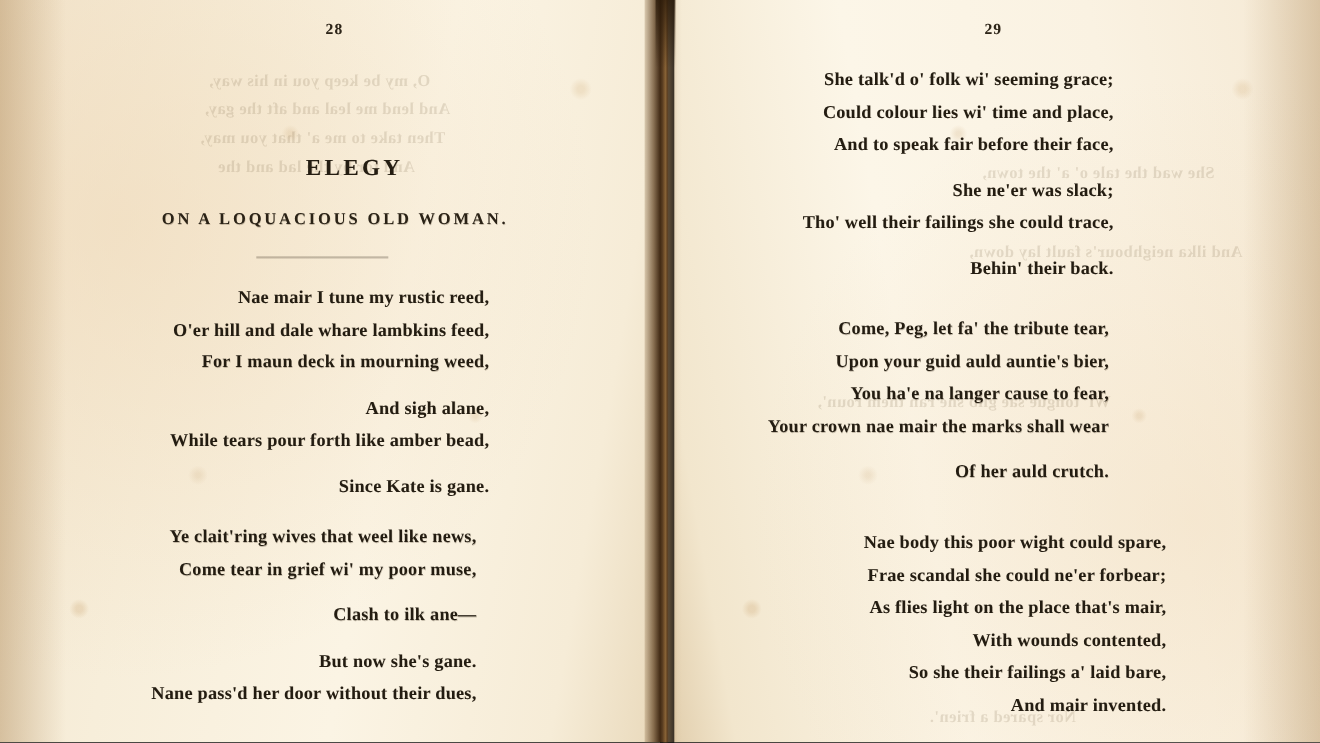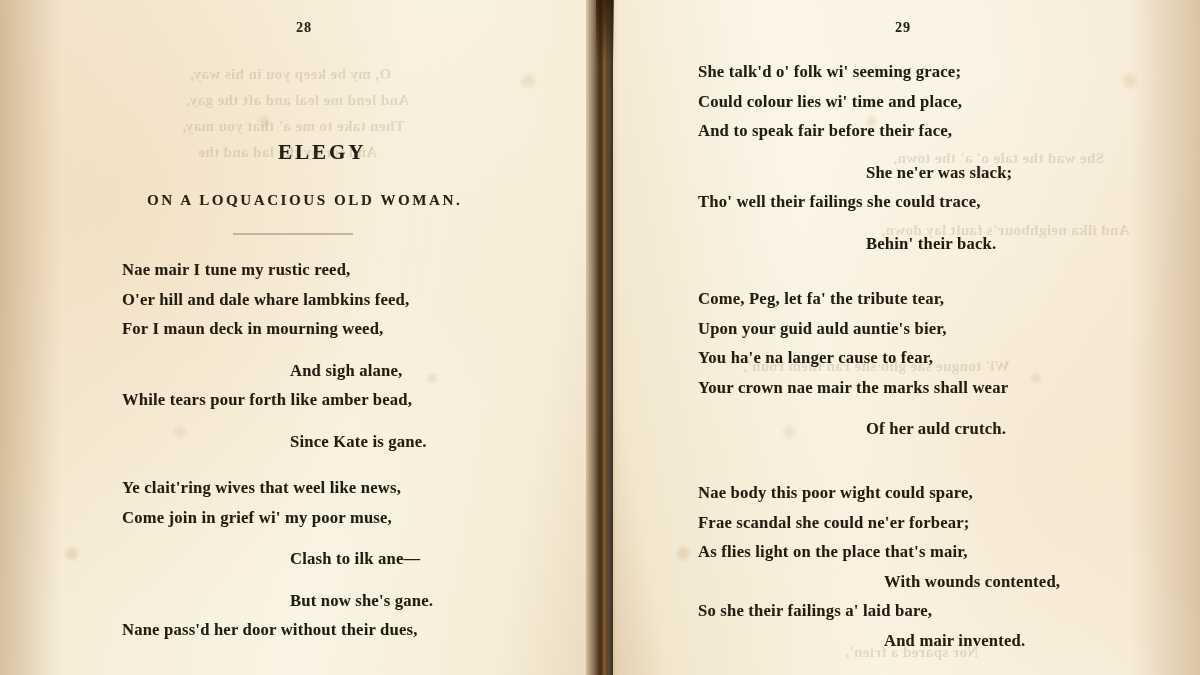--- a/index.html
+++ b/index.html
@@ -138,21 +138,21 @@
   }
   .stanza {
     position: absolute;
     color: #231c11;
     font-weight: bold;
     font-size: 16.5px;
     line-height: 29.5px;
     letter-spacing: .25px;
     white-space: nowrap;
   }
-  .stanza .line { display: block; }
+  .stanza .line { display: block; text-align: right; }
   .stanza .line.ind3 { padding-left: 168px; margin-top: 12px; }
   .stanza .line.ind4 { padding-left: 186px; }
 
   
   .stanza, .title, .subtitle, .folio {
     text-shadow: 0.4px 0.3px 0 rgba(60,44,22,0.25);
   }
 </style>
 </head>
 <body>
@@ -167,32 +167,32 @@
     <div class="showthrough" style="left:186px; top:92px;  font-size:15px;">And lend me leal and aft the gay,</div>
     <div class="showthrough" style="left:182px; top:118px; font-size:15px;">Then take to me a' that you may,</div>
     <div class="showthrough" style="left:198px; top:144px; font-size:15px;">And for by the lad and the</div>
 
     <div class="folio" style="left:296px; top:20px;">28</div>
 
     <div class="title" style="left:278px; top:140px;">ELEGY</div>
     <div class="subtitle" style="left:147px; top:192px;">ON A LOQUACIOUS OLD WOMAN.</div>
     <div class="rule" style="left:233px; top:233px; width:120px; opacity:.28;"></div>
 
-    <div class="stanza" style="left:122px; top:255px;">
+    <div class="stanza" style="left:140px; top:255px;">
       <span class="line">Nae mair I tune my rustic reed,</span>
       <span class="line">O'er hill and dale whare lambkins feed,</span>
       <span class="line">For I maun deck in mourning weed,</span>
       <span class="line ind3">And sigh alane,</span>
       <span class="line">While tears pour forth like amber bead,</span>
       <span class="line ind3">Since Kate is gane.</span>
     </div>
 
     <div class="stanza" style="left:122px; top:473px;">
       <span class="line">Ye clait'ring wives that weel like news,</span>
-      <span class="line">Come join in grief wi' my poor muse,</span>
+      <span class="line">Come tear in grief wi' my poor muse,</span>
       <span class="line ind3">Clash to ilk ane—</span>
       <span class="line ind3">But now she's gane.</span>
       <span class="line">Nane pass'd her door without their dues,</span>
     </div>
   </div>
 
   <div class="leaf leaf-right">
     <div class="grain"></div>
     <div class="edge-shade-r"></div>
 

